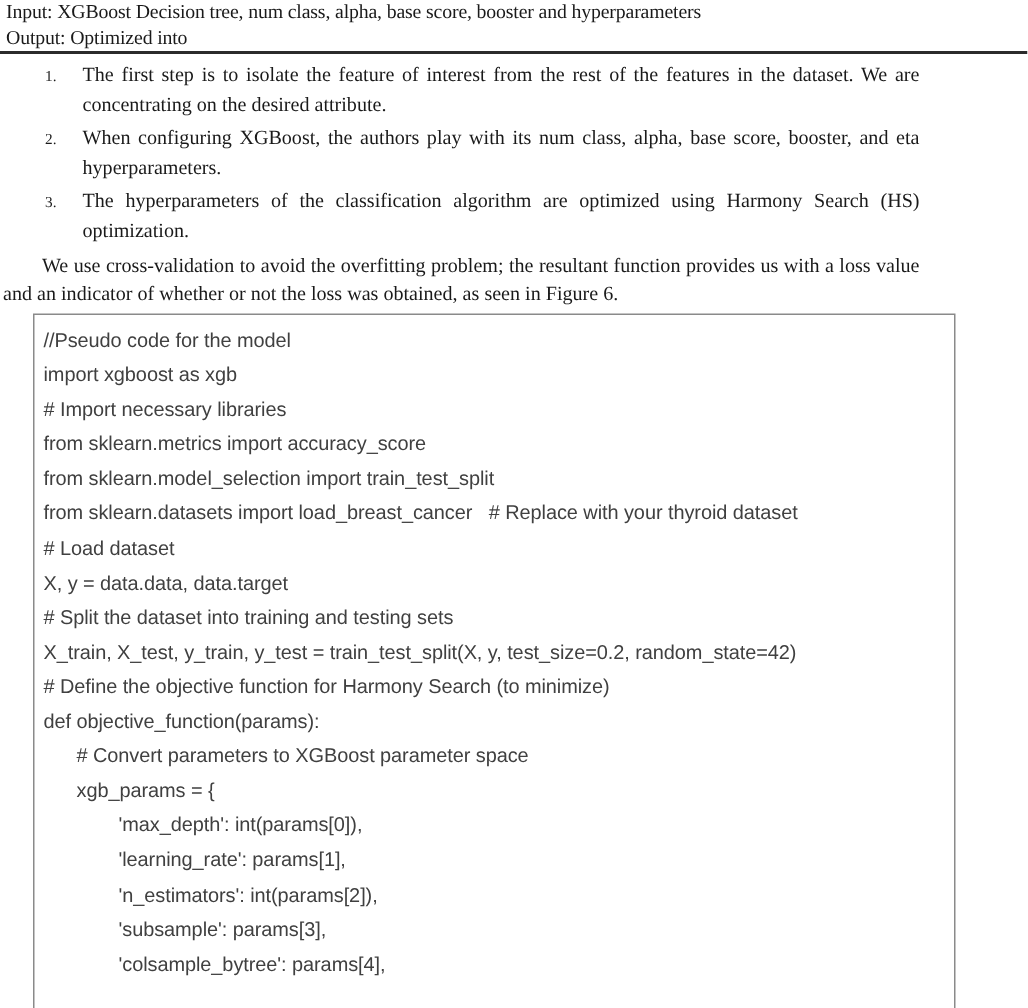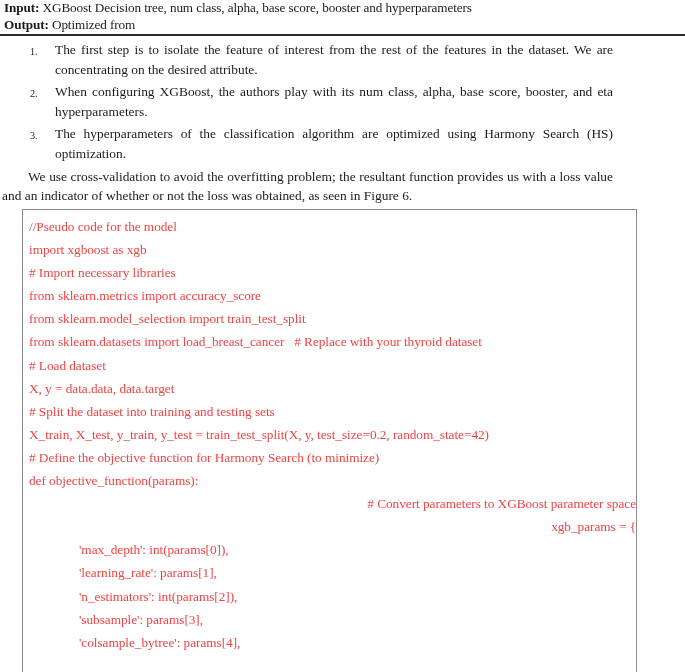--- a/index.html
+++ b/index.html
@@ -20,21 +20,21 @@
   .algo-header {
     padding: 0 6px 0 4px;
   }
   .algo-line {
     font-size: 13.2px;
     line-height: 16.5px;
     white-space: nowrap;
     letter-spacing: -0.1px;
   }
   .algo-line .lbl {
-    font-weight: bold;
+    font-weight: normal;
     text-align: center;
   }
   .header-rule {
     height: 0;
     border-top: 2.2px solid #2b2b2b;
     margin-top: 1px;
     width: 685px;
   }
 
   
@@ -84,42 +84,42 @@
     height: 470px;
     border: 1.4px solid #8a8a8a;
     box-sizing: border-box;
     overflow: hidden;
     background: #ffffff;
   }
   .code-lines {
     padding: 5px 0 0 6px;
   }
   .code-line {
-    font-family: Liberation Serif, serif;
+    font-family: Liberation Sans, sans-serif;
     font-size: 13.3px;
     line-height: 23.1px;
     white-space: pre;
     letter-spacing: -0.05px;
-    color: #ef4444;
+    color: #404040;
   }
   .ind-0 { padding-left: 0px; }
-  .ind-1 { padding-left: 22px; text-align: right; }
+  .ind-1 { padding-left: 22px; }
   .ind-2 { padding-left: 50px; }
 </style>
 </head>
 <body>
 
 <div class="algo-header">
   <div class="algo-line">
     <span class="lbl">Input:</span>
     <span>XGBoost Decision tree, num class, alpha, base score, booster and hyperparameters</span>
   </div>
   <div class="algo-line">
     <span class="lbl">Output:</span>
-    <span>Optimized from</span>
+    <span>Optimized into</span>
   </div>
 </div>
 <div class="header-rule"></div>
 
 <ol class="steps">
   <li class="step">
     <span class="step-num">1.</span>
     <span class="step-text">The first step is to isolate the feature of interest from the rest of the features in the dataset. We are concentrating on the desired attribute.</span>
   </li>
   <li class="step">

